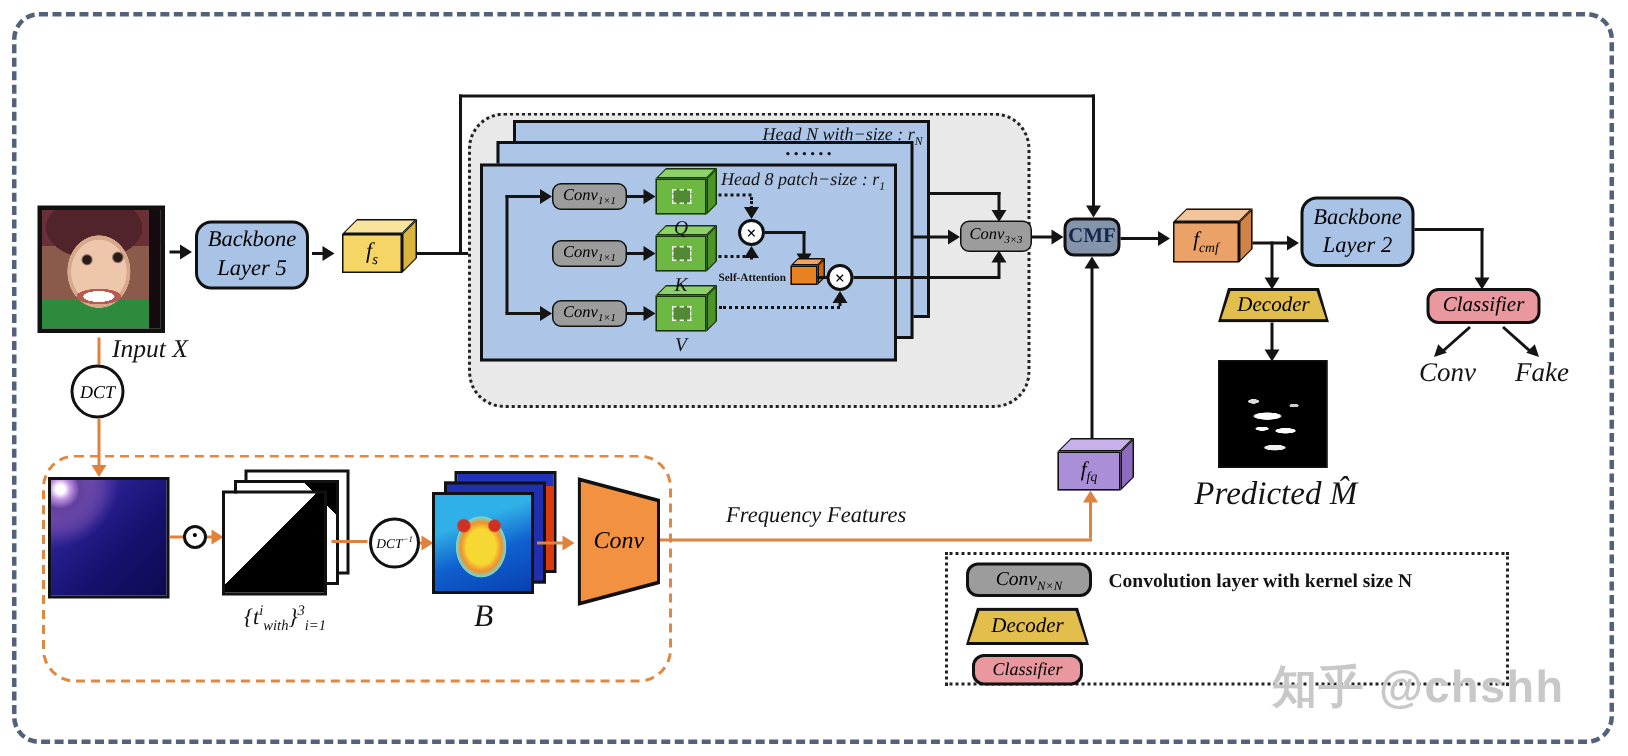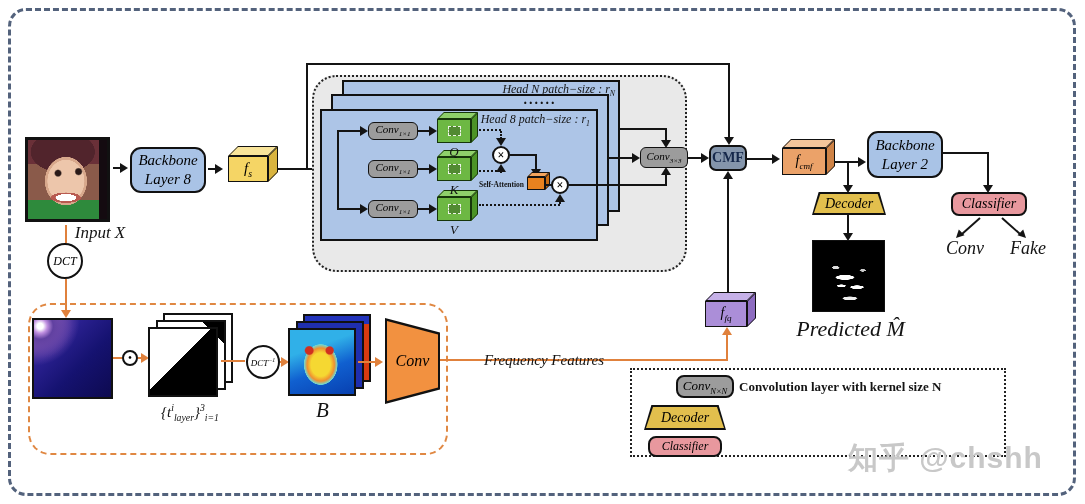--- a/index.html
+++ b/index.html
@@ -72,21 +72,21 @@
     linear-gradient(to left, #140b10 0 10%, transparent 10%),
     linear-gradient(to bottom, #6a3038 0 30%, #8a5a4a 30% 76%, #2e8a3c 76%);"></div>
   <div class="lbl math" style="left:40px;top:223px;width:120px;text-align:center;font-size:17px;">Input X</div>
 
   <div class="hl" style="left:113px;top:167px;width:12px;"></div>
   <div class="ar r" style="left:120px;top:163px;"></div>
 
   <div class="rbox blue" style="left:130px;top:147px;width:76px;height:46px;">
     <div class="math" style="font-size:15px;line-height:1.25;">
       <div>Backbone</div>
-      <div>Layer 8</div>
+      <div>Layer 5</div>
     </div>
   </div>
 
   <div class="hl" style="left:208px;top:168px;width:12px;"></div>
   <div class="ar r" style="left:215px;top:164px;"></div>
 
   <div class="cube" style="left:228px;top:146px;width:50px;height:36px;">
     <div class="c-top" style="left:0;top:0;width:40px;height:10px;background:#f8e49a;"></div>
     <div class="c-side" style="left:40px;top:10px;width:10px;height:26px;background:#d9b43f;"></div>
     <div style="left:0;top:10px;width:40px;height:26px;background:#f5d565;display:flex;align-items:center;justify-content:center;">
@@ -100,21 +100,21 @@
   <div class="hl" style="left:306px;top:63px;width:424px;"></div>
   <div class="vl" style="left:728px;top:63px;height:76px;"></div>
   <div class="ar d" style="left:724px;top:137px;"></div>
 
   <div class="abs" style="left:312px;top:75px;width:375px;height:197px;background:#e9e9e9;border:2px dotted #222;border-radius:24px;"></div>
   <div class="abs" style="left:342px;top:80px;width:278px;height:132px;background:#adc5e7;border:2px solid #111;"></div>
   <div class="abs" style="left:331px;top:94px;width:278px;height:132px;background:#adc5e7;border:2px solid #111;"></div>
   <div class="abs" style="left:320px;top:109px;width:278px;height:132px;background:#adc5e7;border:2px solid #111;"></div>
 
   <div class="lbl math" style="left:430px;top:82px;width:185px;text-align:right;font-size:12px;">
-    <span>Head N patch−size : r</span><sub>N</sub>
+    <span>Head N with−size : r</span><sub>N</sub>
   </div>
   <div class="lbl" style="left:500px;top:92px;width:80px;text-align:center;font-weight:bold;font-size:14px;letter-spacing:2px;">......</div>
   <div class="lbl math" style="left:405px;top:112px;width:185px;text-align:right;font-size:12px;">
     <span>Head 8 patch−size : r</span><sub>1</sub>
   </div>
 
   <div class="vl" style="left:337px;top:130px;height:79px;"></div>
   <div class="hl" style="left:337px;top:130px;width:24px;"></div>
   <div class="ar r" style="left:360px;top:126px;"></div>
   <div class="hl" style="left:337px;top:208px;width:24px;"></div>
@@ -297,21 +297,21 @@
   <div class="opc" style="left:122px;top:350px;width:16px;height:16px;">
     <span style="font-size:10px;font-weight:bold;line-height:1;">•</span>
   </div>
   <div class="hl or" style="left:138px;top:357px;width:8px;"></div>
   <div class="ar or r" style="left:141px;top:353px;"></div>
 
   <div class="abs" style="left:163px;top:313px;width:70px;height:70px;background:#fff;border:2.5px solid #111;"></div>
   <div class="abs" style="left:156px;top:320px;width:70px;height:70px;border:2.5px solid #111;background:linear-gradient(225deg,#000 16%,#fff 16%);"></div>
   <div class="abs" style="left:148px;top:327px;width:70px;height:70px;border:2.5px solid #111;background:linear-gradient(135deg,#fff 46%,#000 46%);"></div>
   <div class="lbl math" style="left:140px;top:402px;width:100px;text-align:center;font-size:15px;">
-    <span>{t</span><sup>i</sup><sub>layer</sub><span>}</span><sup>3</sup><sub>i=1</sub>
+    <span>{t</span><sup>i</sup><sub>with</sub><span>}</span><sup>3</sup><sub>i=1</sub>
   </div>
 
   <div class="hl or" style="left:221px;top:360px;width:24px;"></div>
   <div class="opc" style="left:246px;top:345px;width:34px;height:34px;">
     <span class="math" style="font-size:9px;"><span>DCT</span><sup>−1</sup></span>
   </div>
   <div class="hl or" style="left:280px;top:361px;width:4px;"></div>
   <div class="ar or r" style="left:281px;top:357px;"></div>
 
   <div class="abs" style="left:303px;top:314px;width:68px;height:68px;border:2px solid #111;background:linear-gradient(#2233bb 0 12%, #d93a10 12%);"></div>
@@ -328,24 +328,24 @@
 
   <div class="fun-o" style="left:385px;top:318px;width:55px;height:86px;">
     <div class="fun-i" style="font-size:16px;">
         <span>Conv</span>
       </div>
   </div>
 
   <div class="hl or" style="left:440px;top:359px;width:288px;"></div>
   <div class="vl or" style="left:726px;top:333px;height:26px;"></div>
   <div class="ar or u" style="left:722px;top:327px;"></div>
-  <div class="lbl math" style="left:484px;top:336px;width:170px;font-size:15px;margin-top:16px;">Frequency Features</div>
+  <div class="lbl math" style="left:484px;top:336px;width:170px;font-size:15px;">Frequency Features</div>
 
   <div class="abs" style="left:630px;top:368px;width:376px;height:89px;border:2px dotted #222;background:#fff;"></div>
-  <div class="rbox gray" style="left:644px;top:375px;width:58px;height:23px;border-radius:8px;margin-left:32px;">
+  <div class="rbox gray" style="left:644px;top:375px;width:84px;height:23px;border-radius:8px;">
     <span class="math" style="font-size:13px;"><span>Conv</span><sub>N×N</sub></span>
   </div>
   <div class="lbl legend-desc" style="left:739px;top:379px;width:265px;">Convolution layer with kernel size N</div>
 
   <div class="trap-o" style="left:644px;top:405px;width:82px;height:25px;">
     <div class="trap-i" style="font-size:14px;">
         <span>Decoder</span>
       </div>
   </div>
 

